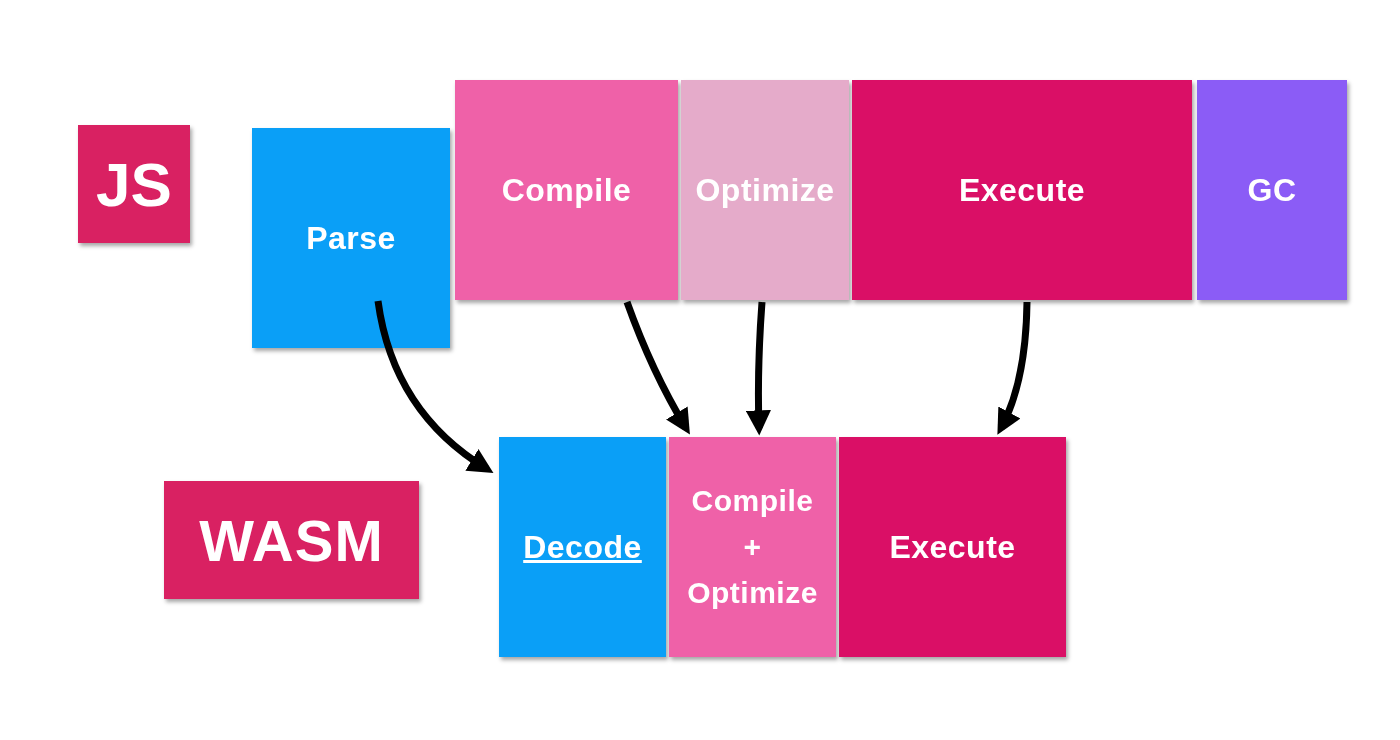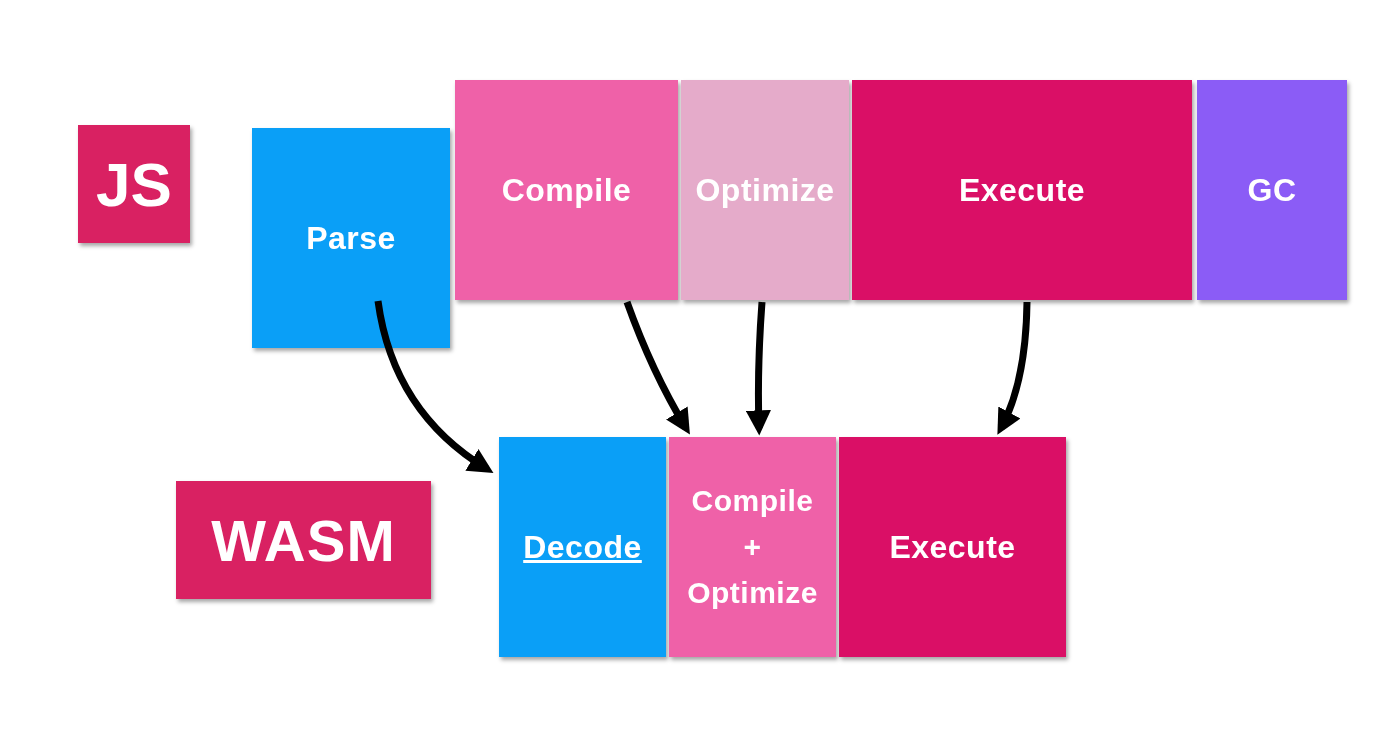--- a/index.html
+++ b/index.html
@@ -38,21 +38,20 @@
     display: block;
   }
   .row-label.js {
     left: 78px; top: 125px; width: 112px; height: 118px;
     font-size: 62px;
   }
   .row-label.wasm {
     left: 164px; top: 481px; width: 255px; height: 118px;
     font-size: 58px;
     letter-spacing: 1px;
-    margin-left: 12px;
   }
   
   .s-parse    { left: 252px;  top: 80px;  width: 198px; height: 220px; margin-top: 48px; }
   .s-compile  { left: 455px;  top: 80px;  width: 223px; height: 220px; }
   .s-optimize { left: 681px;  top: 80px;  width: 168px; height: 220px; }
   .s-execute  { left: 852px;  top: 80px;  width: 340px; height: 220px; }
   .s-gc       { left: 1197px; top: 80px;  width: 150px; height: 220px; }
   
   .s-decode    { left: 499px; top: 437px; width: 167px; height: 220px; text-decoration: underline; }
   .s-compopt   { left: 669px; top: 437px; width: 167px; height: 220px; }

